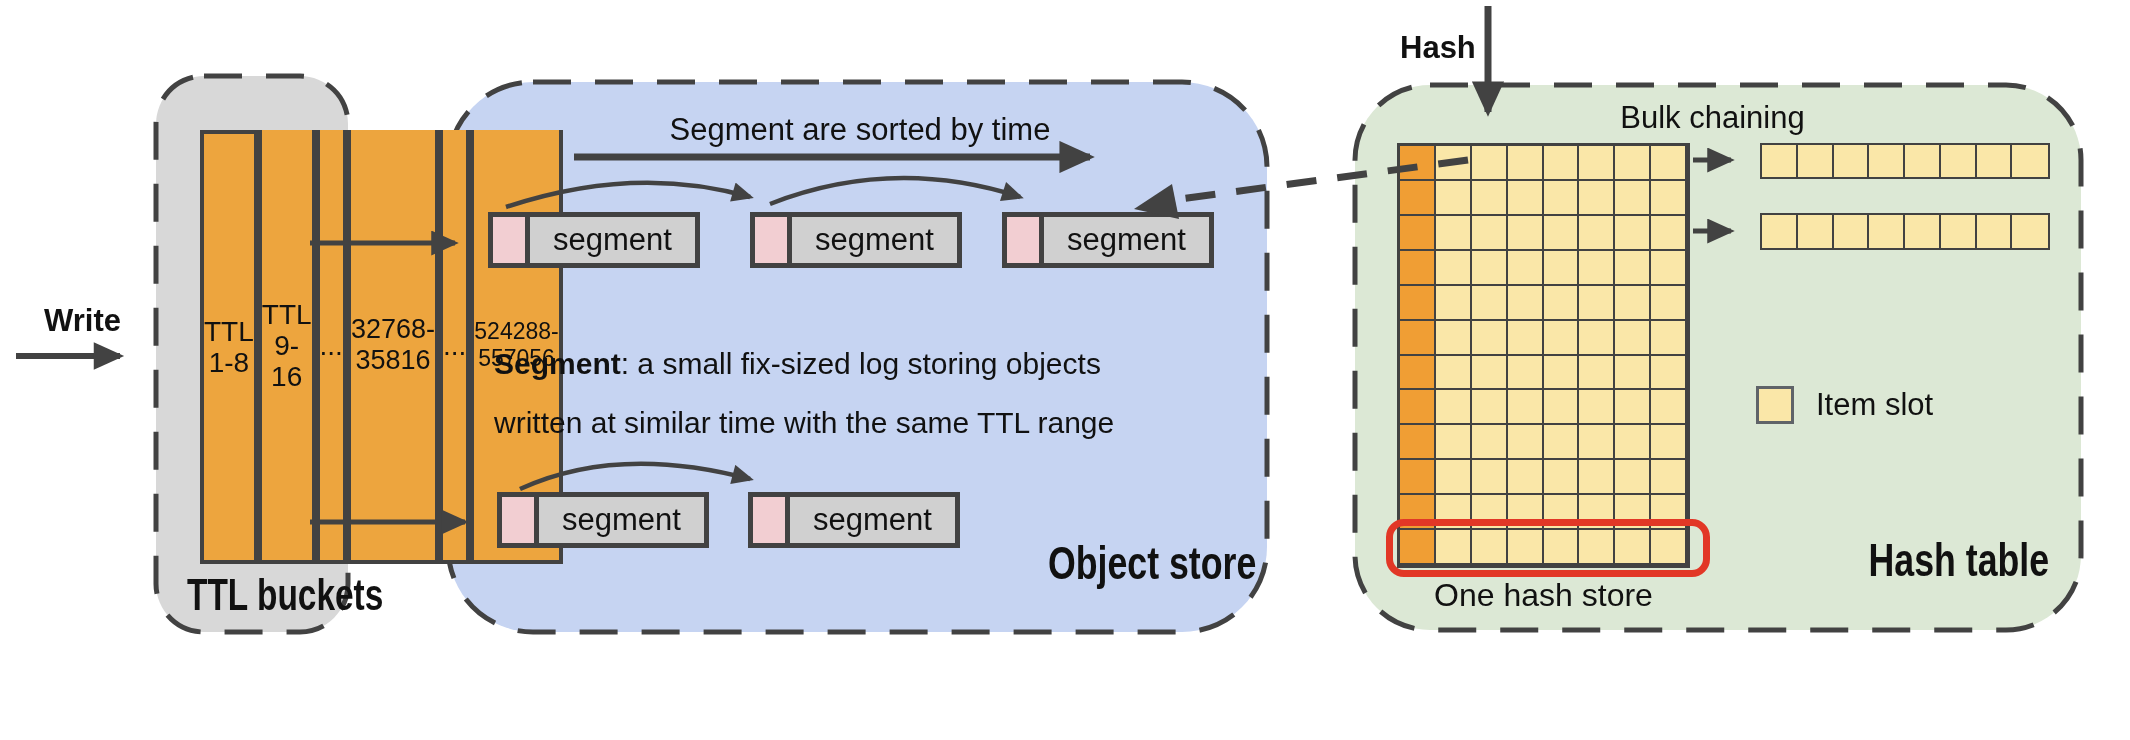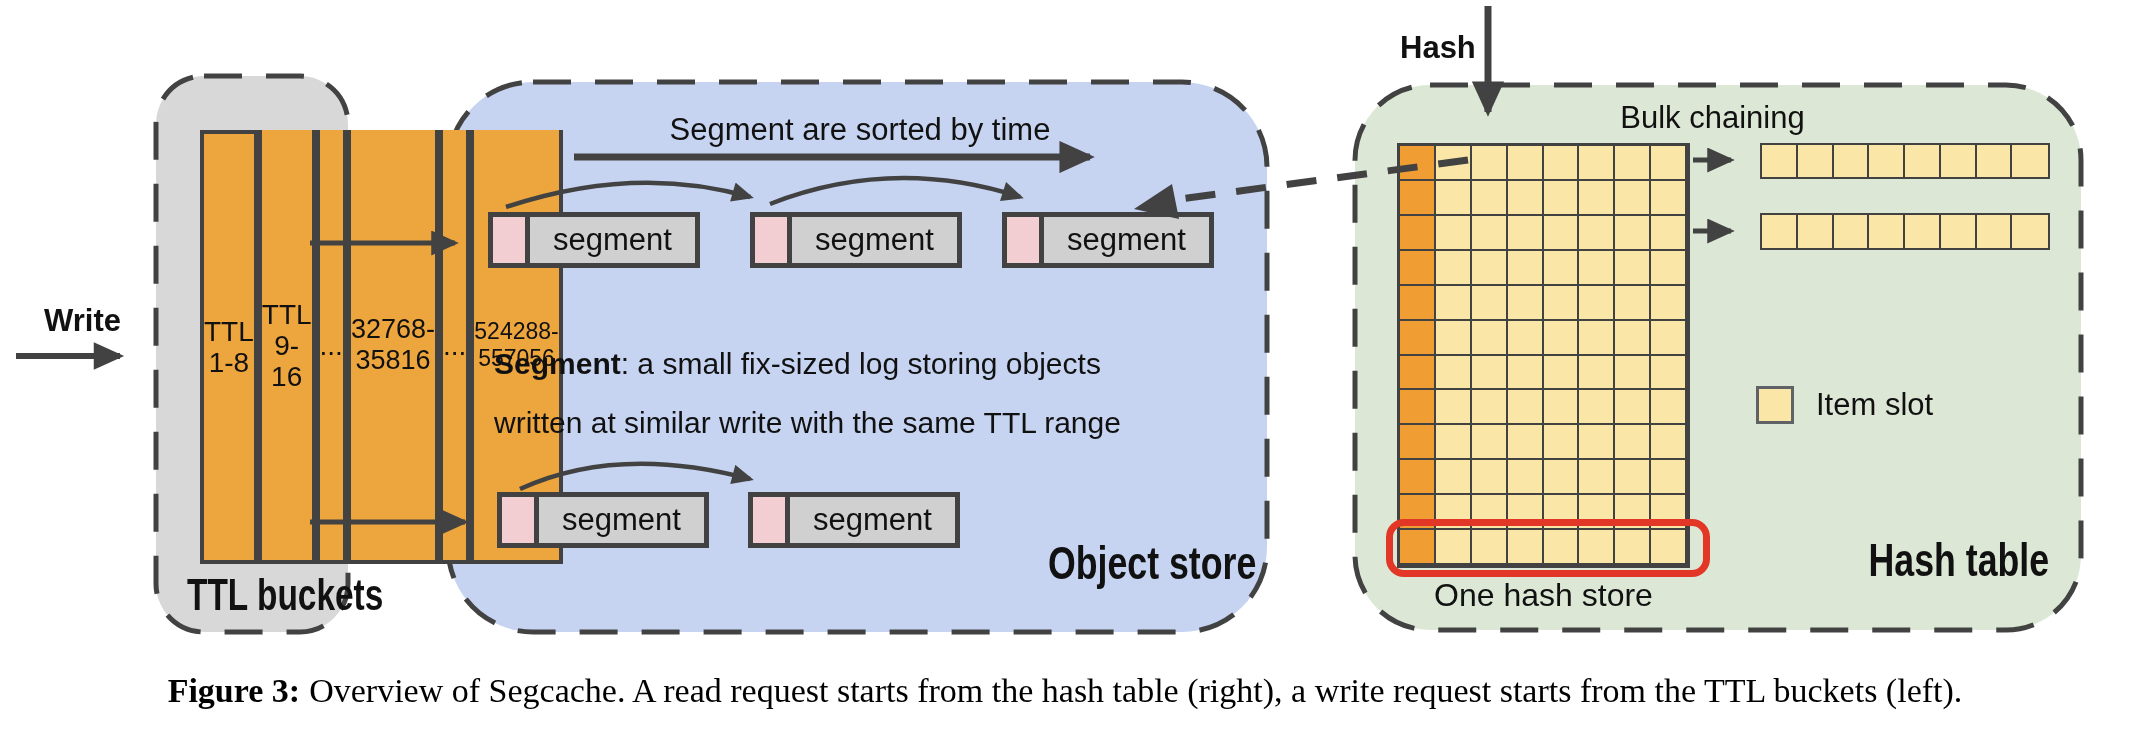--- a/index.html
+++ b/index.html
@@ -86,21 +86,21 @@
 557056</div>
     </div>
   <div class="lbl" id="ttl-title">
     <span class="condensed">TTL buckets</span>
   </div>
 
   <div class="lbl" id="sorted-note">Segment are sorted by time</div>
 
   <div id="definition">
     <div><span style="font-weight:bold">Segment</span><span>: a small fix-sized log storing objects</span></div>
-    <div>written at similar write with the same TTL range</div>
+    <div>written at similar time with the same TTL range</div>
   </div>
 
   <div id="segments-container">
       <div class="seg" style="left: 488px; top: 212px;">
         <div class="seg-pink"></div>
         <div class="seg-body">segment</div>
       </div>
       <div class="seg" style="left: 750px; top: 212px;">
         <div class="seg-pink"></div>
         <div class="seg-body">segment</div>
@@ -285,14 +285,13 @@
 
     <line x1="1488" y1="6" x2="1488" y2="112" stroke="#424242" stroke-width="7" marker-end="url(#m-big)"></line>
 
     <line x1="1468" y1="160" x2="1158" y2="202" stroke="#424242" stroke-width="7" stroke-dasharray="30 21"></line>
     <polygon points="1134,209 1172,184 1179,219" fill="#424242"></polygon>
 
     <line x1="1693" y1="160" x2="1731" y2="160" stroke="#424242" stroke-width="5" marker-end="url(#m-med)"></line>
     <line x1="1693" y1="231" x2="1731" y2="231" stroke="#424242" stroke-width="5" marker-end="url(#m-med)"></line>
   </svg>
 
-  <div id="caption"><span class="cap-prefix">Figure 3:</span><span>Overview of Segcache. A read request starts from the hash table (right), a write request starts from the TTL buckets (left).</span></div>
 </div>
 
 </body></html>

